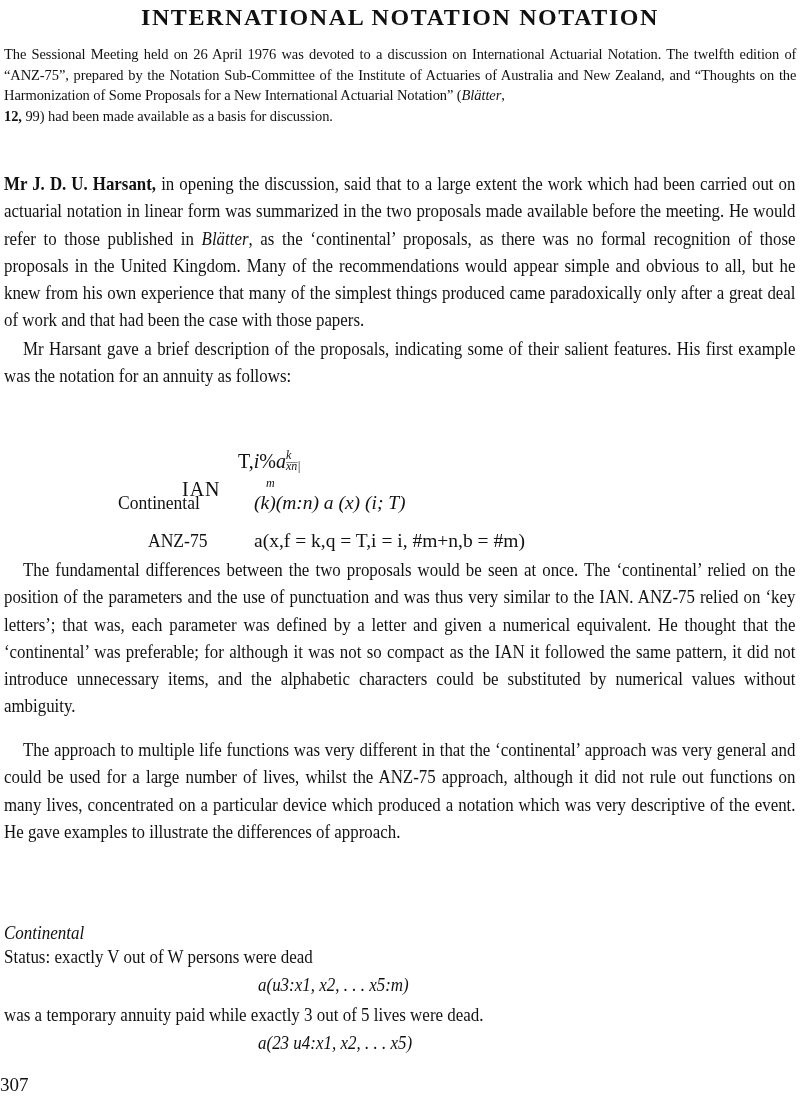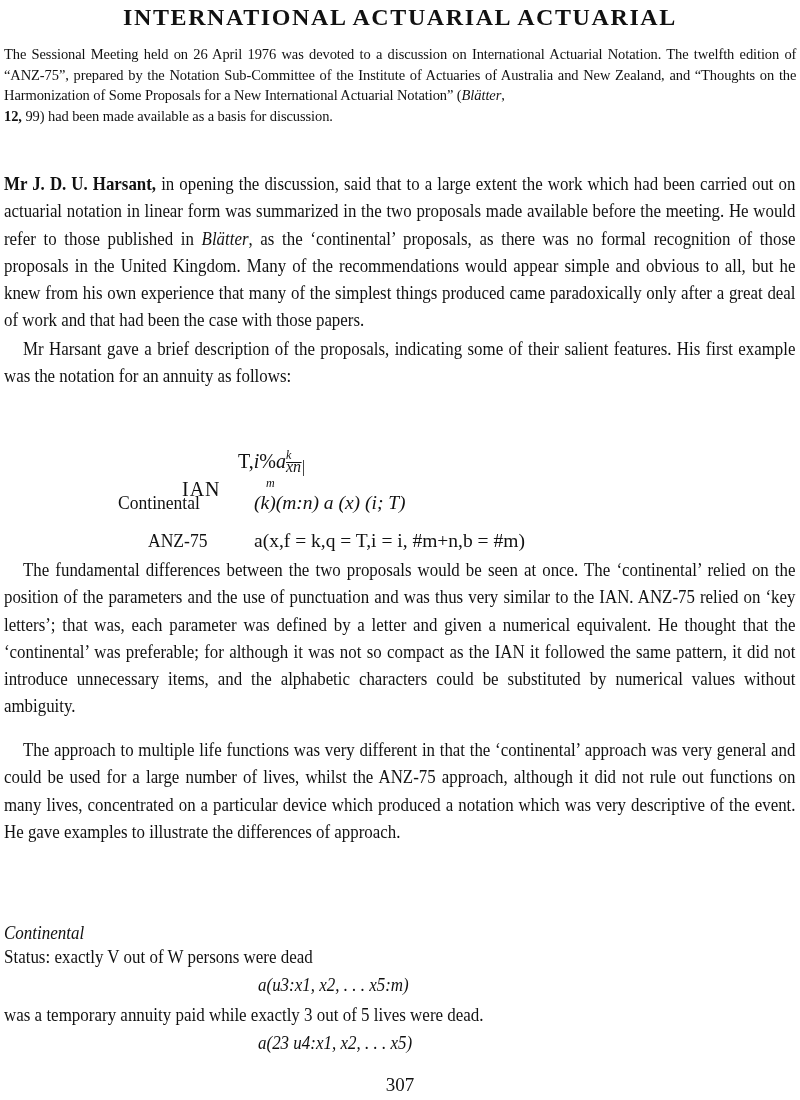--- a/index.html
+++ b/index.html
@@ -113,43 +113,42 @@
       line-height: 26px;
       transform: scaleX(0.87);
       transform-origin: left top;
       white-space: nowrap;
     }
     .page-number {
       position: absolute;
       top: 1072px;
       left: 0;
       width: 800px;
-      text-align: center;
       font-size: 19px;
       line-height: 26px;
     }
     i { font-style: italic; }
     b { font-weight: bold; }
     sup, sub { font-size: 12px; font-style: italic; }
   </style>
 </head>
 <body>
 
 <div class="page">
 
-  <div class="title">INTERNATIONAL ACTUARIAL ACTUARIAL</div>
+  <div class="title">INTERNATIONAL NOTATION NOTATION</div>
 
   <div class="intro"><span>The Sessional Meeting held on 26 April 1976 was devoted to a discussion on International Actuarial Notation. The twelfth edition of “ANZ-75”, prepared by the Notation Sub-Committee of the Institute of Actuaries of Australia and New Zealand, and “Thoughts on the Harmonization of Some Proposals for a New International Actuarial Notation” (</span><i>Blätter</i><span>,</span><br><b>12,</b><span> 99) had been made available as a basis for discussion.</span></div>
 
   <div class="body-text p1"><b>Mr J. D. U. Harsant,</b><span> in opening the discussion, said that to a large extent the work which had been carried out on actuarial notation in linear form was summarized in the two proposals made available before the meeting. He would refer to those published in </span><i>Blätter</i><span>, as the ‘continental’ proposals, as there was no formal recognition of those proposals in the United Kingdom. Many of the recommendations would appear simple and obvious to all, but he knew from his own experience that many of the simplest things produced came paradoxically only after a great deal of work and that had been the case with those papers.</span></div>
 
   <div class="body-text p2 indent">Mr Harsant gave a brief description of the proposals, indicating some of their salient features. His first example was the notation for an annuity as follows:</div>
 
   <div class="formula-row f-ian-label">IAN</div>
-  <div class="formula-row f-ian-expr"><span>T,</span><i>i</i><span>%</span><i>a</i><span style="display:inline-block;vertical-align:top;line-height:11px;position:relative;top:2px;"><sup style="display:block;font-size:12px;">k</sup><sub style="display:block;font-size:16px;">x̅n̅|</sub></span></div>
+  <div class="formula-row f-ian-expr"><span>T,</span><i>i</i><span>%</span><i>a</i><span style="display:inline-block;vertical-align:top;line-height:11px;position:relative;top:2px;"><sup style="display:block;font-size:12px;">k</sup><sub style="display:block;font-size:12px;">x̅n̅|</sub></span></div>
   <div class="f-ian-sub">m</div>
 
   <div class="formula-row f-cont-label">Continental</div>
   <div class="formula-row f-cont-expr" style="font-style:italic;">(k)(m:n) a (x) (i; T)</div>
 
   <div class="formula-row f-anz-label">ANZ-75</div>
   <div class="formula-row f-anz-expr" style="">a(x,f = k,q = T,i = i, #m+n,b = #m)</div>
 
   <div class="body-text p3 indent">The fundamental differences between the two proposals would be seen at once. The ‘continental’ relied on the position of the parameters and the use of punctuation and was thus very similar to the IAN. ANZ-75 relied on ‘key letters’; that was, each parameter was defined by a letter and given a numerical equivalent. He thought that the ‘continental’ was preferable; for although it was not so compact as the IAN it followed the same pattern, it did not introduce unnecessary items, and the alphabetic characters could be substituted by numerical values without ambiguity.</div>
 

